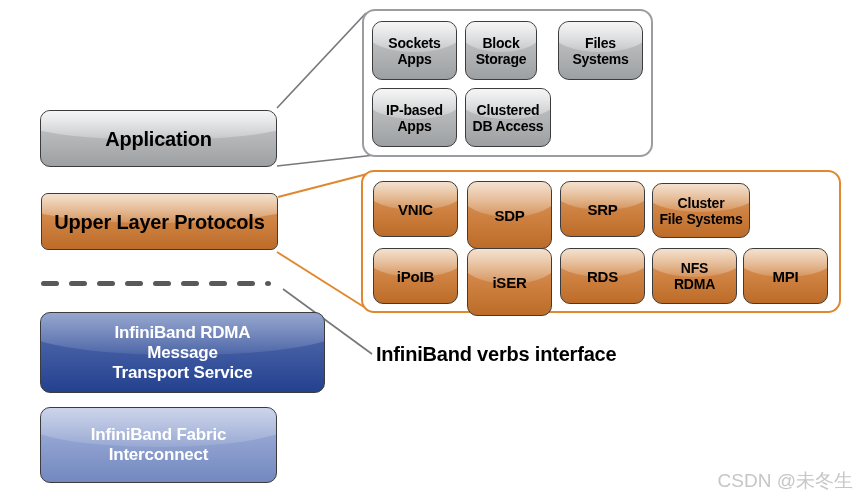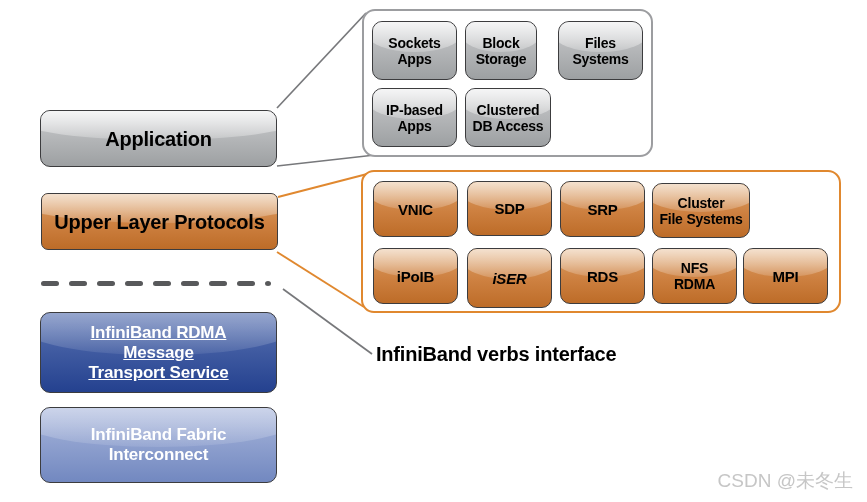--- a/index.html
+++ b/index.html
@@ -65,21 +65,21 @@
   .blue-light-box::before{background:linear-gradient(180deg,rgba(255,255,255,.42),rgba(255,255,255,.10));}
 
   .big-label{font-size:20px;line-height:22px;}
   .mid-label{font-size:17px;line-height:20px;}
   .small-label{font-size:15px;line-height:17px;}
   .small-label.two-line{font-size:14px;line-height:16px;}
 
   
   #application-box{left:40px;top:110px;width:237px;height:57px;}
   #upper-layer-protocols-box{left:41px;top:193px;width:237px;height:57px;border-radius:7px;}
-  #transport-service-box{left:40px;top:312px;width:237px;height:81px;text-decoration:underline;}
+  #transport-service-box{left:40px;top:312px;width:285px;height:81px;}
   #fabric-interconnect-box{left:40px;top:407px;width:237px;height:76px;}
 
   
   .group-container{position:absolute;background:var(--page-bg);box-sizing:border-box;z-index:1;}
   #application-group{
     left:362px;top:9px;width:291px;height:148px;
     border:2px solid var(--gray-container-border);border-radius:13px;
   }
   #protocol-group{
     left:361px;top:170px;width:480px;height:143px;
@@ -88,25 +88,25 @@
 
   
   #gbox-sockets{left:372px;top:21px;width:85px;height:59px;}
   #gbox-block{left:465px;top:21px;width:72px;height:59px;}
   #gbox-files{left:558px;top:21px;width:85px;height:59px;border-radius:11px;}
   #gbox-ip{left:372px;top:88px;width:85px;height:59px;}
   #gbox-clustered{left:465px;top:88px;width:86px;height:59px;}
 
   
   #obox-vnic{left:373px;top:181px;width:85px;height:56px;}
-  #obox-sdp{left:467px;top:181px;width:85px;height:55px;}
+  #obox-sdp{left:467px;top:181px;width:85px;height:68px;}
   #obox-srp{left:560px;top:181px;width:85px;height:56px;}
   #obox-cluster{left:652px;top:183px;width:98px;height:55px;align-items:center;}
   #obox-ipoib{left:373px;top:248px;width:85px;height:56px;}
-  #obox-iser{left:467px;top:248px;width:85px;height:60px;font-style:italic;}
+  #obox-iser{left:467px;top:248px;width:85px;height:68px;}
   #obox-rds{left:560px;top:248px;width:85px;height:56px;}
   #obox-nfs{left:652px;top:248px;width:85px;height:56px;}
   #obox-mpi{left:743px;top:248px;width:85px;height:56px;}
 
   
   #dashed-separator{
     position:absolute;left:41px;top:281px;height:5px;
     display:flex;align-items:center;gap:10px;z-index:1;
   }
   #dashed-separator .dash{width:18px;height:5px;border-radius:3px;background:var(--dash-color);}

